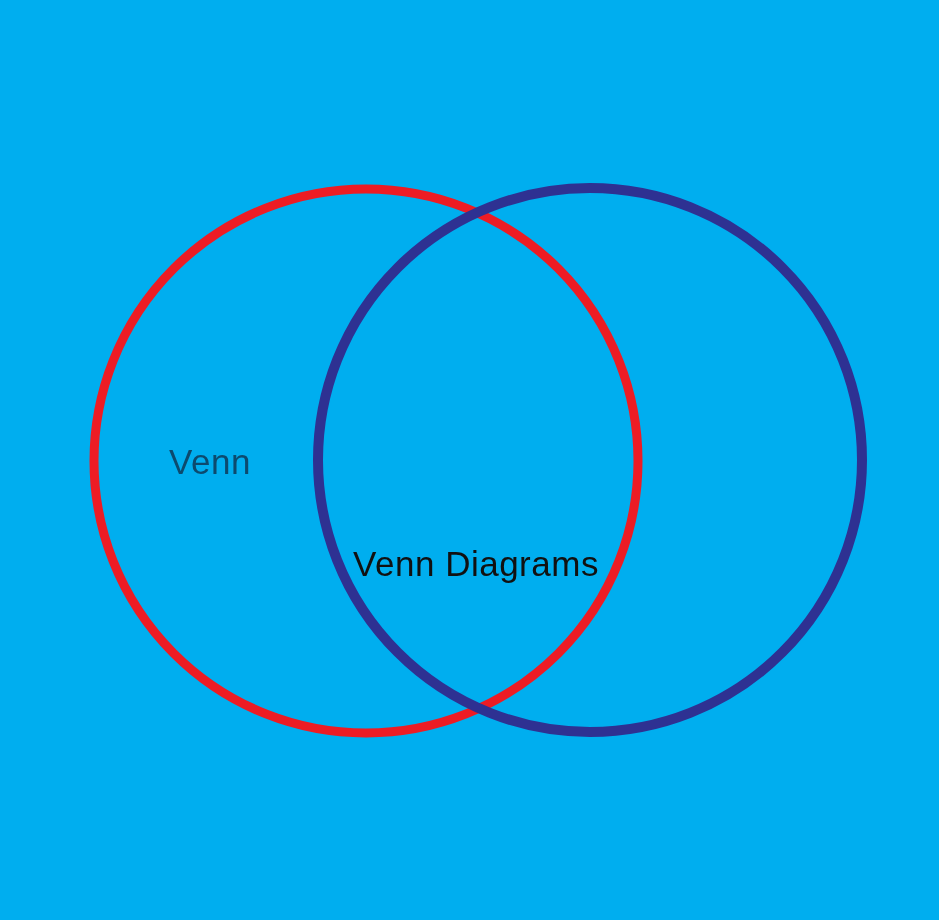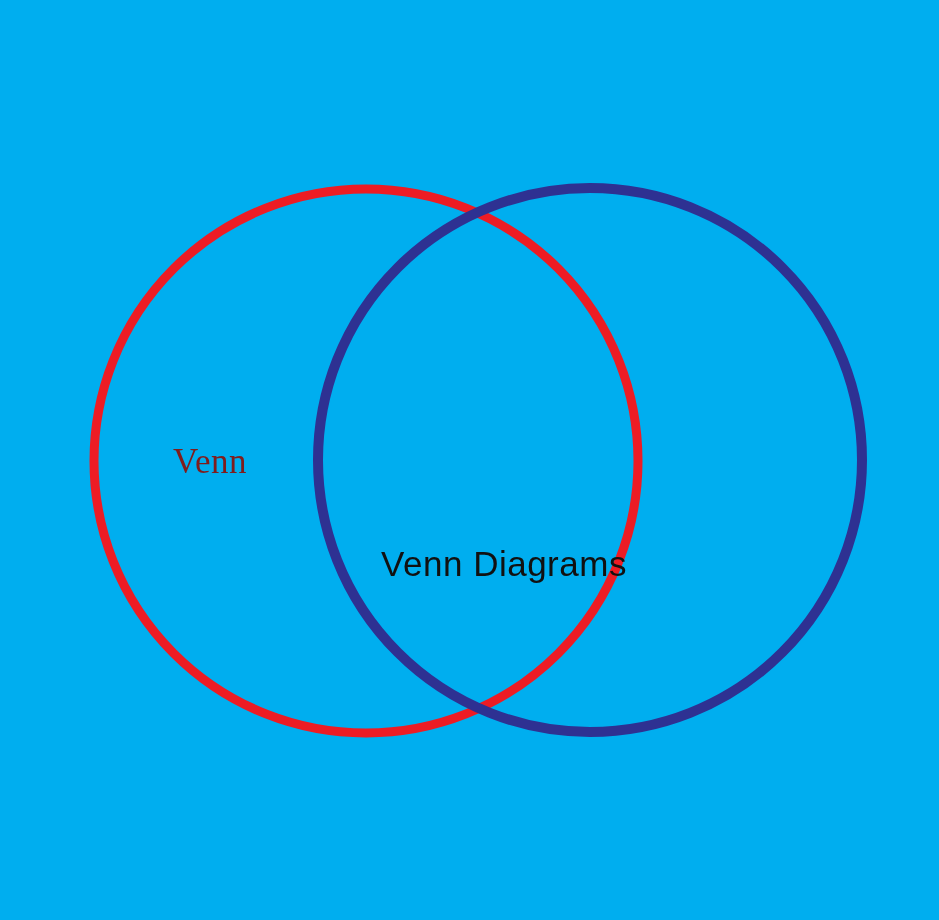--- a/index.html
+++ b/index.html
@@ -25,31 +25,31 @@
     transform: translate(-50%, -50%);
     font-size: 35px;
     font-weight: 400;
     color: #111111;
     letter-spacing: 0.5px;
     white-space: nowrap;
     user-select: none;
   }
   .label-venn        { left: 210px; top: 462px; }
   .label-diagrams    { left: 759px; top: 462px; }
-  .label-intersection{ left: 476px; top: 564px; margin-left: 28px; }
+  .label-intersection{ left: 476px; top: 564px; }
 </style>
 </head>
 <body style="background: rgb(0, 174, 239);">
 
 <div class="canvas">
 
   <svg width="939" height="920" viewBox="0 0 939 920" aria-hidden="true">
 
     <circle cx="366" cy="461" r="272" fill="none" stroke-width="9" stroke="#ED1C24"></circle>
     <circle cx="590" cy="460" r="272" fill="none" stroke-width="10" stroke="#2E3192"></circle>
   </svg>
 
-  <div class="label label-venn" style="color: #7f1d1d; font-family: Liberation Serif, serif;">Venn</div>
+  <div class="label label-venn" style="color: #0c4a6e;">Venn</div>
 
 
   <div class="label label-intersection" style="color: rgb(17, 17, 17);">Venn Diagrams</div>
 
 </div>
 
 </body></html>

